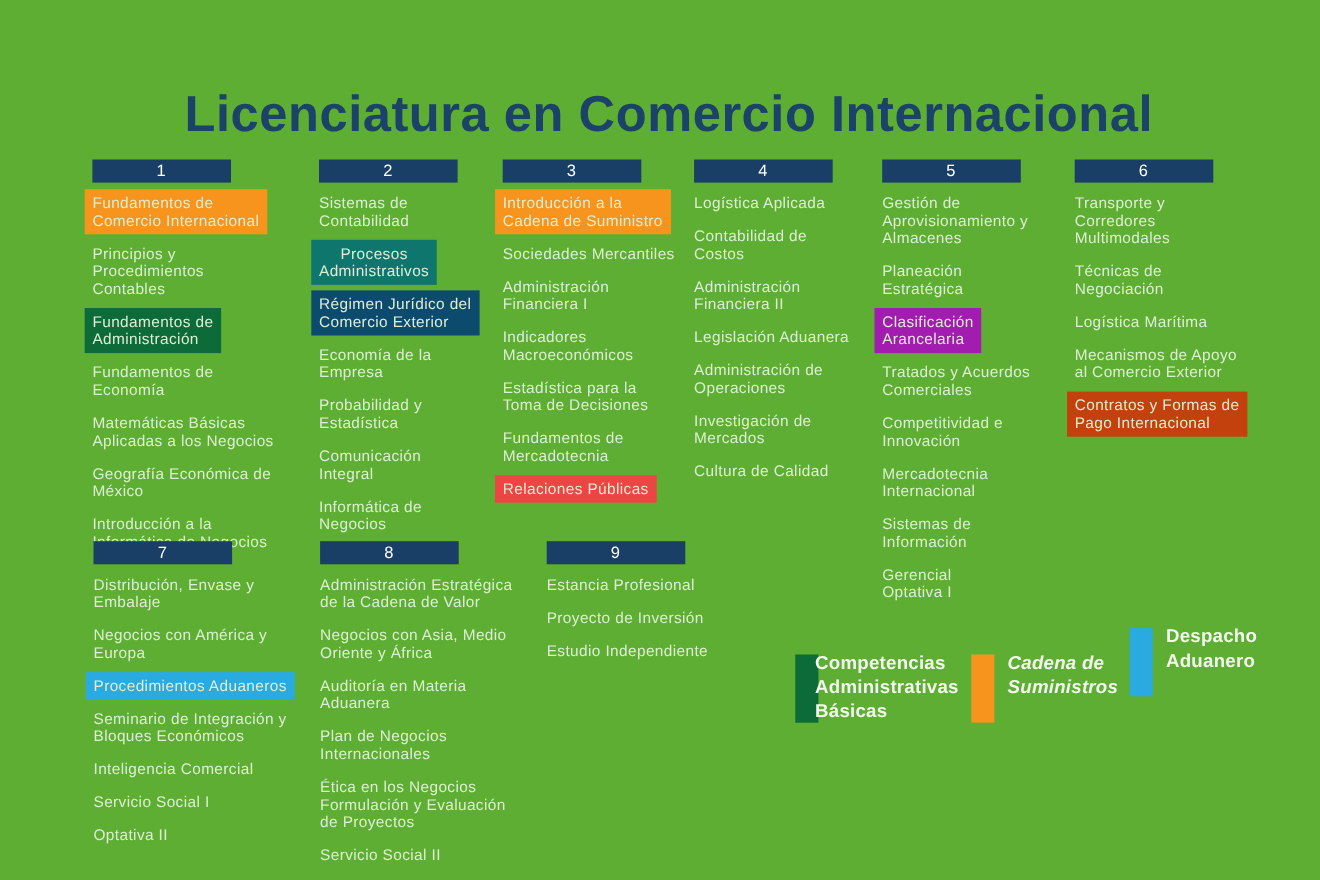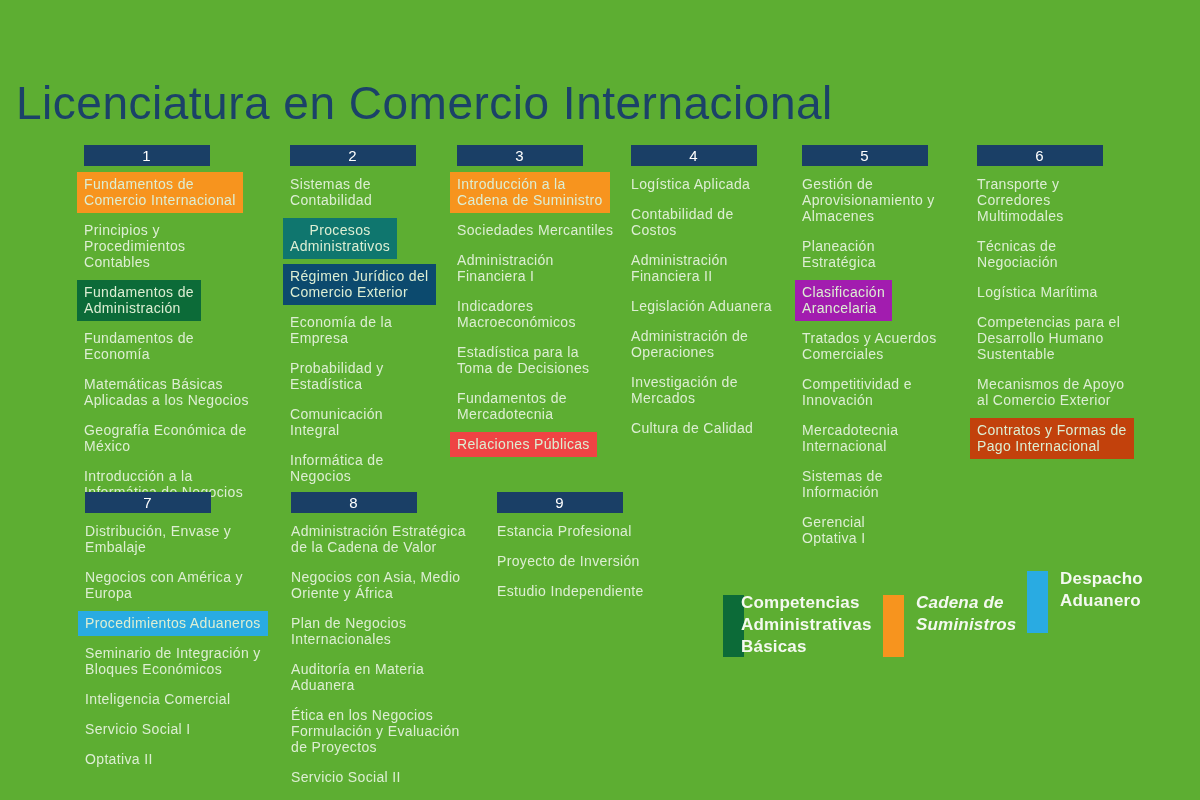--- a/index.html
+++ b/index.html
@@ -6,22 +6,22 @@
     --bg:#5dae32; --title:#1b4268; --badge-bg:#1a3f66; --badge-text:#ffffff;
     --course-text:#ddeed3; --legend-text:#f4f9f0;
   }
   html,body{margin:0;padding:0;}
   body{
     width:1200px;height:800px;position:relative;overflow:hidden;
     background:var(--bg);
     font-family:"Liberation Sans", sans-serif;
   }
   .title{
-    position:absolute;left:16px;right:0;top:49px;
-    font-size:46px;font-weight:normal;letter-spacing:0.5px;
+    position:absolute;left:16px;right:0;top:49px;text-align:center;
+    font-size:46px;font-weight:bold;letter-spacing:0.5px;
     color:var(--title);line-height:1;
   }
   .column{position:absolute;}
   .badge{
     width:126px;height:21px;background:var(--badge-bg);color:var(--badge-text);
     font-size:15px;letter-spacing:1px;display:flex;align-items:center;justify-content:center;
     margin-bottom:10px;
   }
   .course{
     font-size:14px;line-height:16px;letter-spacing:0.35px;
@@ -92,40 +92,39 @@
       <div class="course">Competitividad e<br>Innovación</div>
       <div class="course">Mercadotecnia<br>Internacional</div>
       <div class="course">Sistemas de<br>Información</div>
       <div class="course">Gerencial<br>Optativa I</div>
     </div>
     <div class="column" style="left: 977px; top: 145px;">
       <div class="badge">6</div>
       <div class="course">Transporte y<br>Corredores<br>Multimodales</div>
       <div class="course">Técnicas de<br>Negociación</div>
       <div class="course">Logística Marítima</div>
-      <div class="course">Competencias para el<br>Desarrollo Humano<br>Sustentable</div>
       <div class="course">Mecanismos de Apoyo<br>al Comercio Exterior</div>
       <div class="course hl" style="background: #c2410c;">Contratos y Formas de<br>Pago Internacional</div>
     </div>
     <div class="column" style="left: 85px; top: 492px;">
       <div class="badge">7</div>
       <div class="course">Distribución, Envase y<br>Embalaje</div>
       <div class="course">Negocios con América y<br>Europa</div>
       <div class="course hl" style="background: rgb(41, 171, 226);">Procedimientos Aduaneros</div>
       <div class="course">Seminario de Integración y<br>Bloques Económicos</div>
       <div class="course">Inteligencia Comercial</div>
       <div class="course">Servicio Social I</div>
       <div class="course">Optativa II</div>
     </div>
     <div class="column" style="left: 291px; top: 492px;">
       <div class="badge">8</div>
       <div class="course">Administración Estratégica<br>de la Cadena de Valor</div>
       <div class="course">Negocios con Asia, Medio<br>Oriente y África</div>
+      <div class="course">Auditoría en Materia<br>Aduanera</div>
       <div class="course">Plan de Negocios<br>Internacionales</div>
-      <div class="course">Auditoría en Materia<br>Aduanera</div>
       <div class="course">Ética en los Negocios<br>Formulación y Evaluación<br>de Proyectos</div>
       <div class="course">Servicio Social II</div>
     </div>
     <div class="column" style="left: 497px; top: 492px;">
       <div class="badge">9</div>
       <div class="course">Estancia Profesional</div>
       <div class="course">Proyecto de Inversión</div>
       <div class="course">Estudio Independiente</div>
     </div>
   </div>

